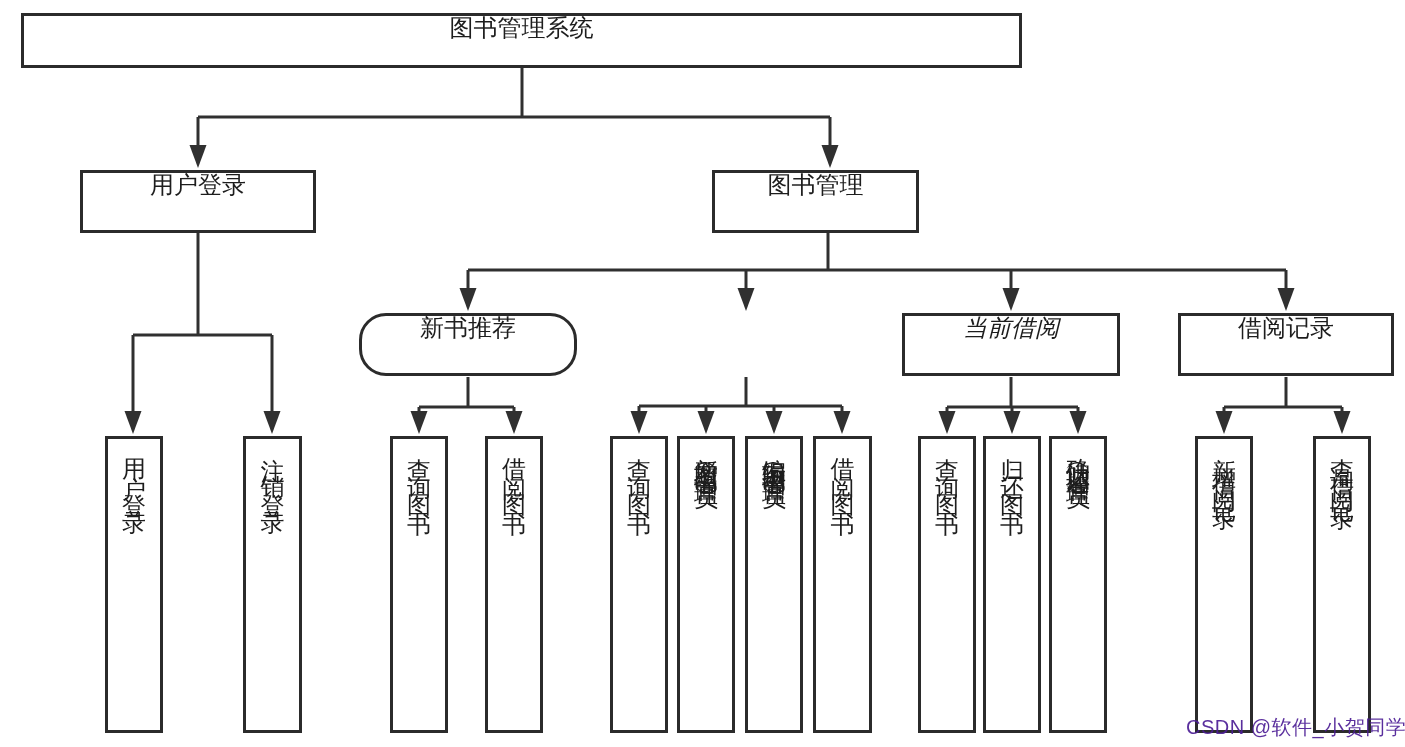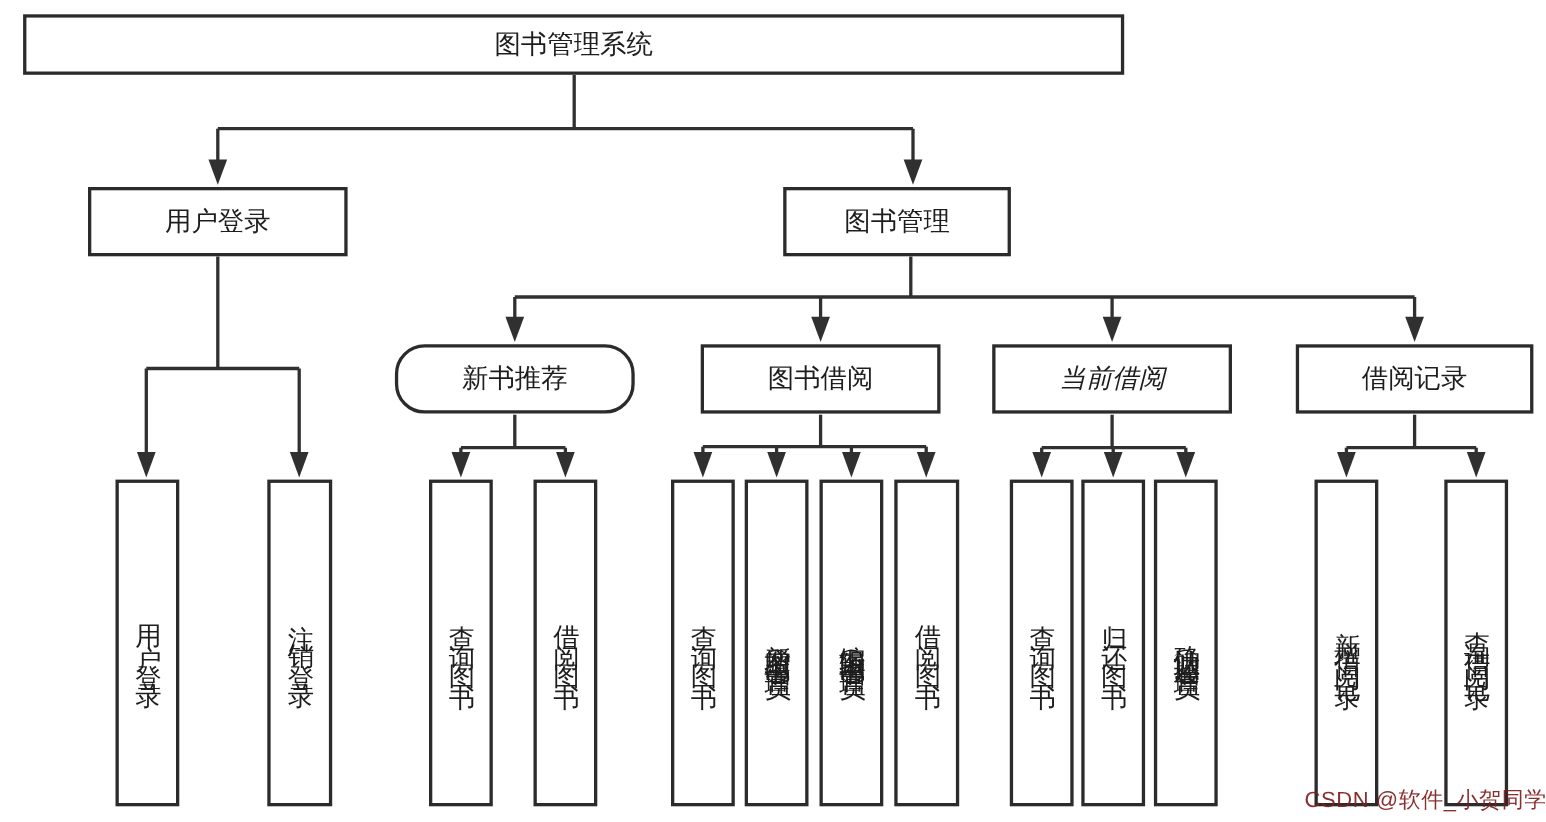--- a/index.html
+++ b/index.html
@@ -16,38 +16,37 @@
     left: 0; top: 0;
     width: 1405px; height: 747px;
     z-index: 1;
   }
   .node {
     position: absolute;
     box-sizing: border-box;
     border: 3px solid #2b2b2b;
     background: #ffffff;
     display: flex;
-    align-items: center;
     justify-content: center;
     color: #1d1d1d;
     font-size: 24px;
     z-index: 2;
     line-height: 1;
   }
   .vnode .v-text {
     writing-mode: vertical-rl;
     text-orientation: mixed;
     white-space: nowrap;
     line-height: 1;
   }
   .watermark {
     position: absolute;
     z-index: 3;
     font-size: 20px;
-    color: #7f1d1d;
+    color: #4c1d95;
     opacity: 0.92;
     white-space: nowrap;
     letter-spacing: 0.5px;
   }
 </style>
 </head>
 <body>
 
 <div class="canvas">
 
@@ -113,23 +112,20 @@
   <div class="node" style="left:80px; top:170px; width:236px; height:63px;">
     <span>用户登录</span>
   </div>
   <div class="node" style="left:712px; top:170px; width:207px; height:63px;">
     <span>图书管理</span>
   </div>
 
   <div class="node" style="left:359px; top:313px; width:218px; height:63px;border-radius:27px;">
     <span>新书推荐</span>
   </div>
-  <div class="node" style="left:637px; top:313px; width:218px; height:63px;">
-    <span>图书借阅</span>
-  </div>
   <div class="node" style="left:902px; top:313px; width:218px; height:63px;font-style:italic;">
     <span>当前借阅</span>
   </div>
   <div class="node" style="left:1178px; top:313px; width:216px; height:63px;">
     <span>借阅记录</span>
   </div>
 
   <div class="node vnode" style="left:105px; top:436px; width:58px; height:297px;">
     <span class="v-text" style="letter-spacing: 18px;">用户登录</span>
   </div>

